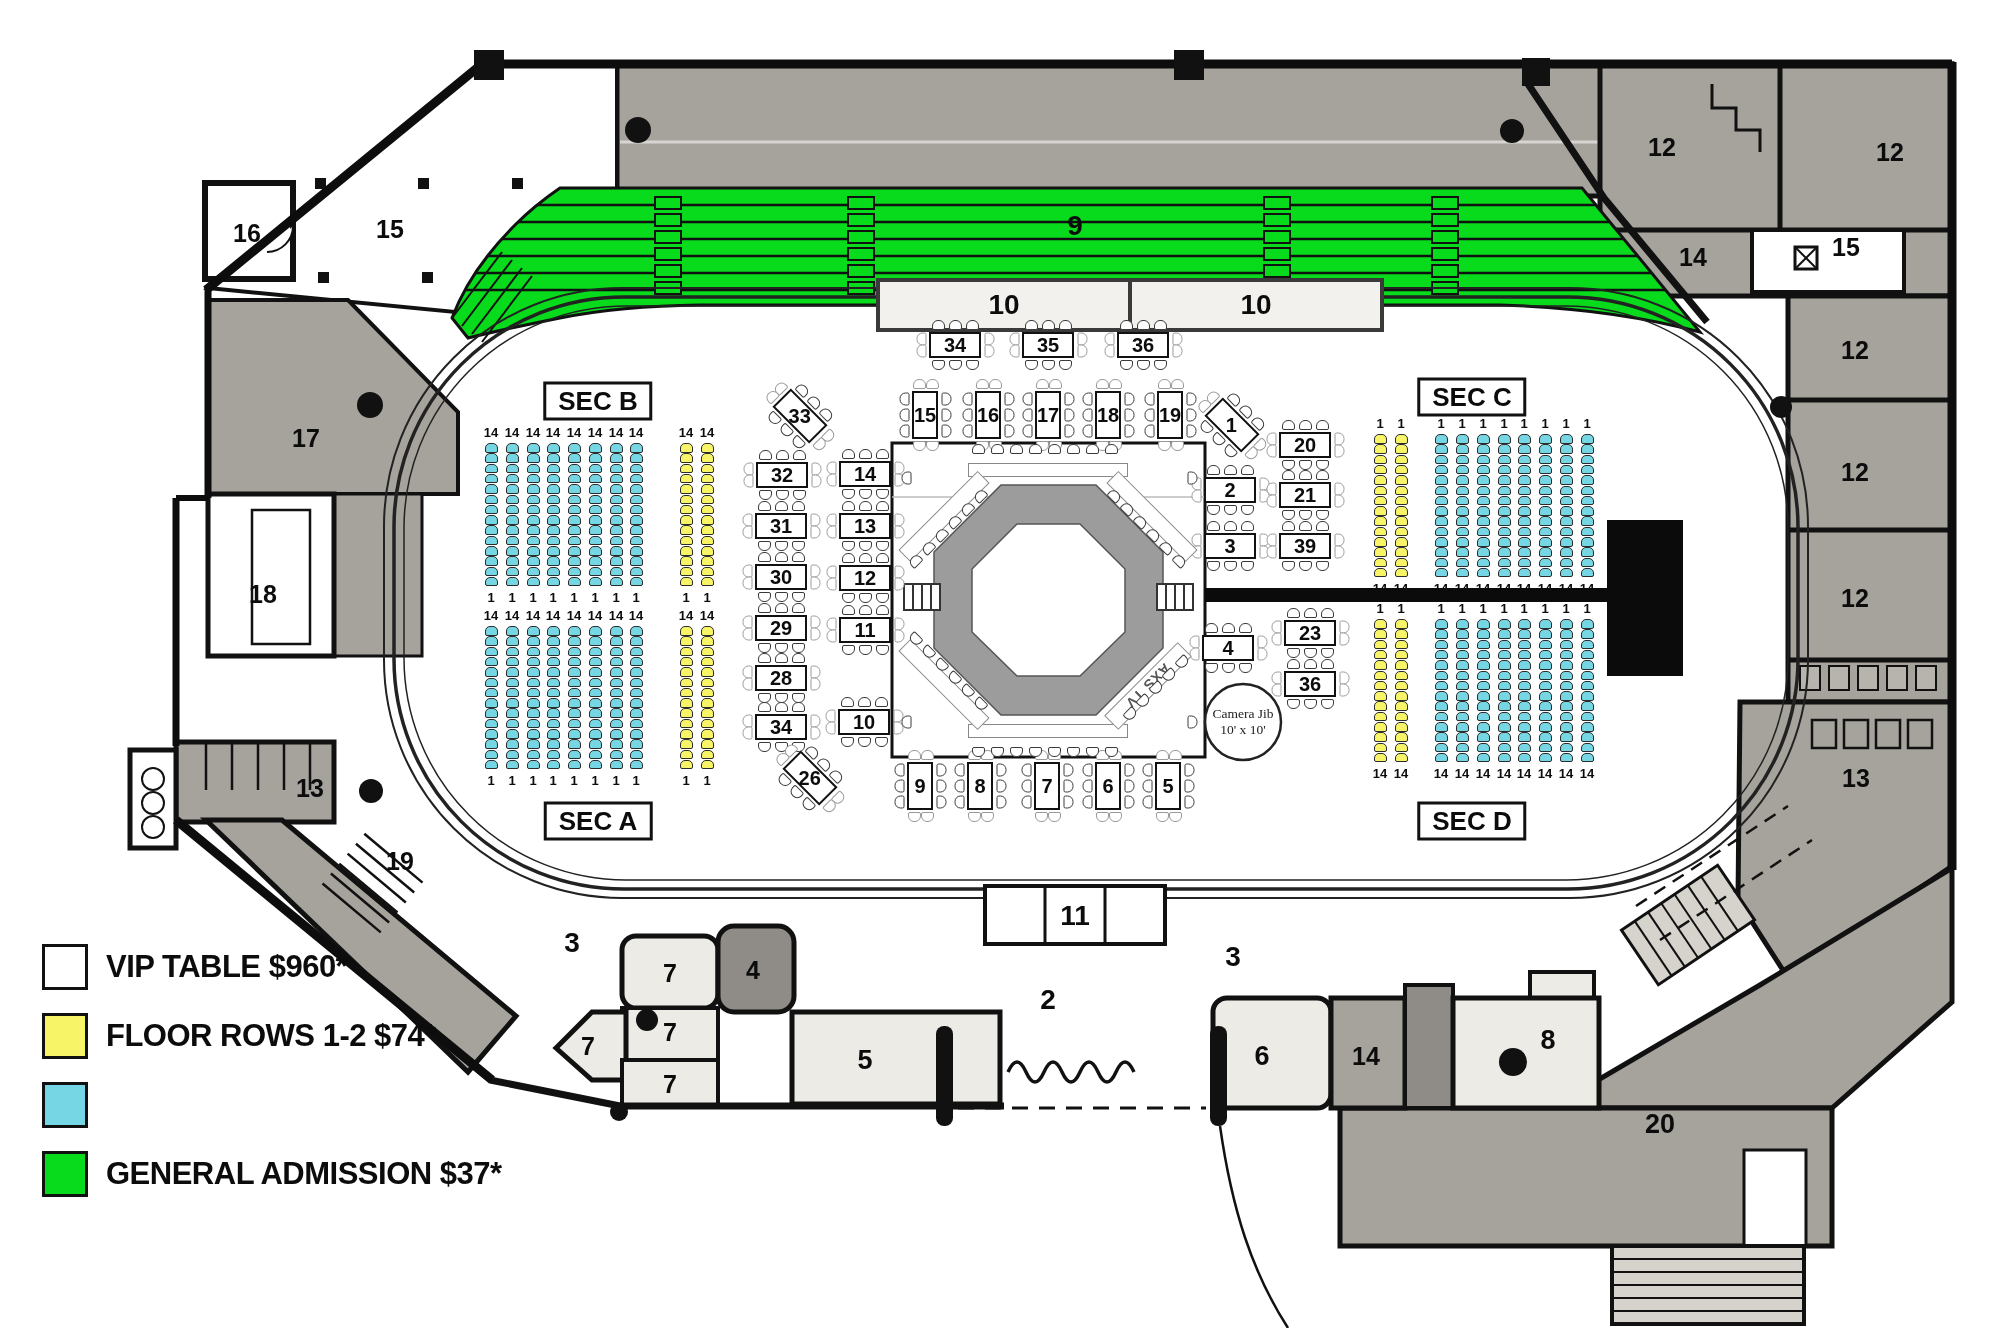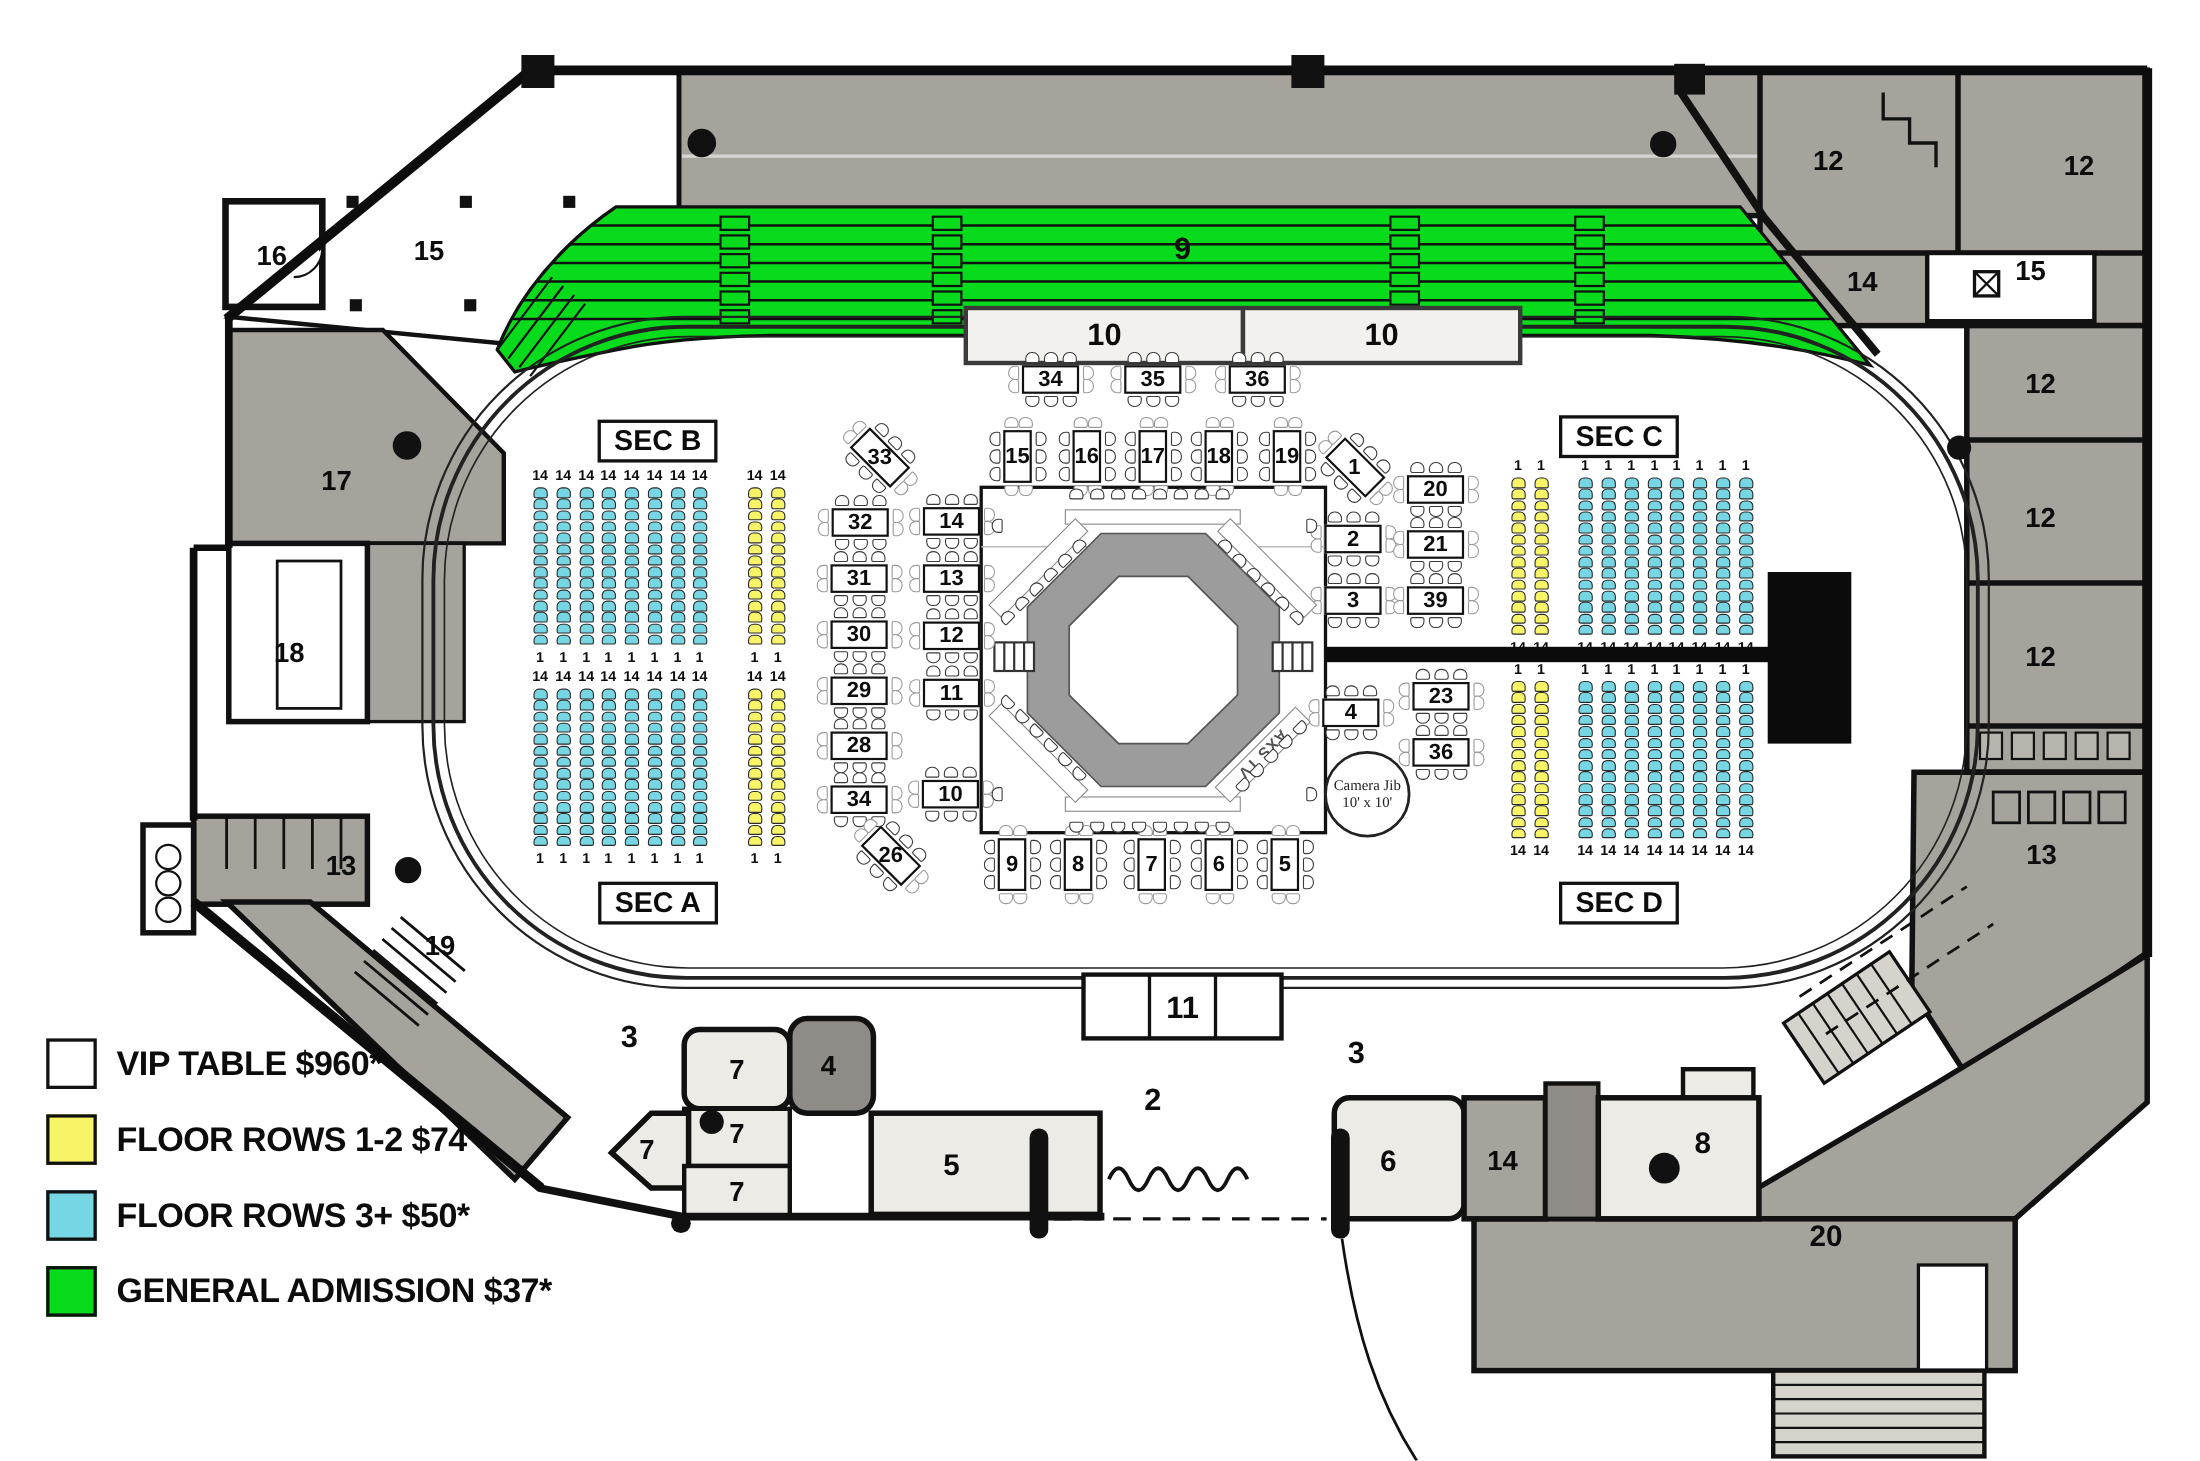--- a/index.html
+++ b/index.html
@@ -1546,20 +1546,19 @@
     <div class="lrow">
       <div class="sw" style="background: rgb(255, 255, 255);"></div>
       <div class="ltext">VIP TABLE $960*</div>
     </div>
     <div class="lrow">
       <div class="sw" style="background: rgb(248, 244, 104);"></div>
       <div class="ltext">FLOOR ROWS 1-2 $74*</div>
     </div>
     <div class="lrow">
       <div class="sw" style="background: rgb(118, 214, 227);"></div>
-      <div class="ltext">FLOOR ROWS 3+ $50*</div>
     </div>
     <div class="lrow">
       <div class="sw" style="background: rgb(7, 219, 27);"></div>
       <div class="ltext">GENERAL ADMISSION $37*</div>
     </div>
   </div>
 </div>
 
 </body></html>

